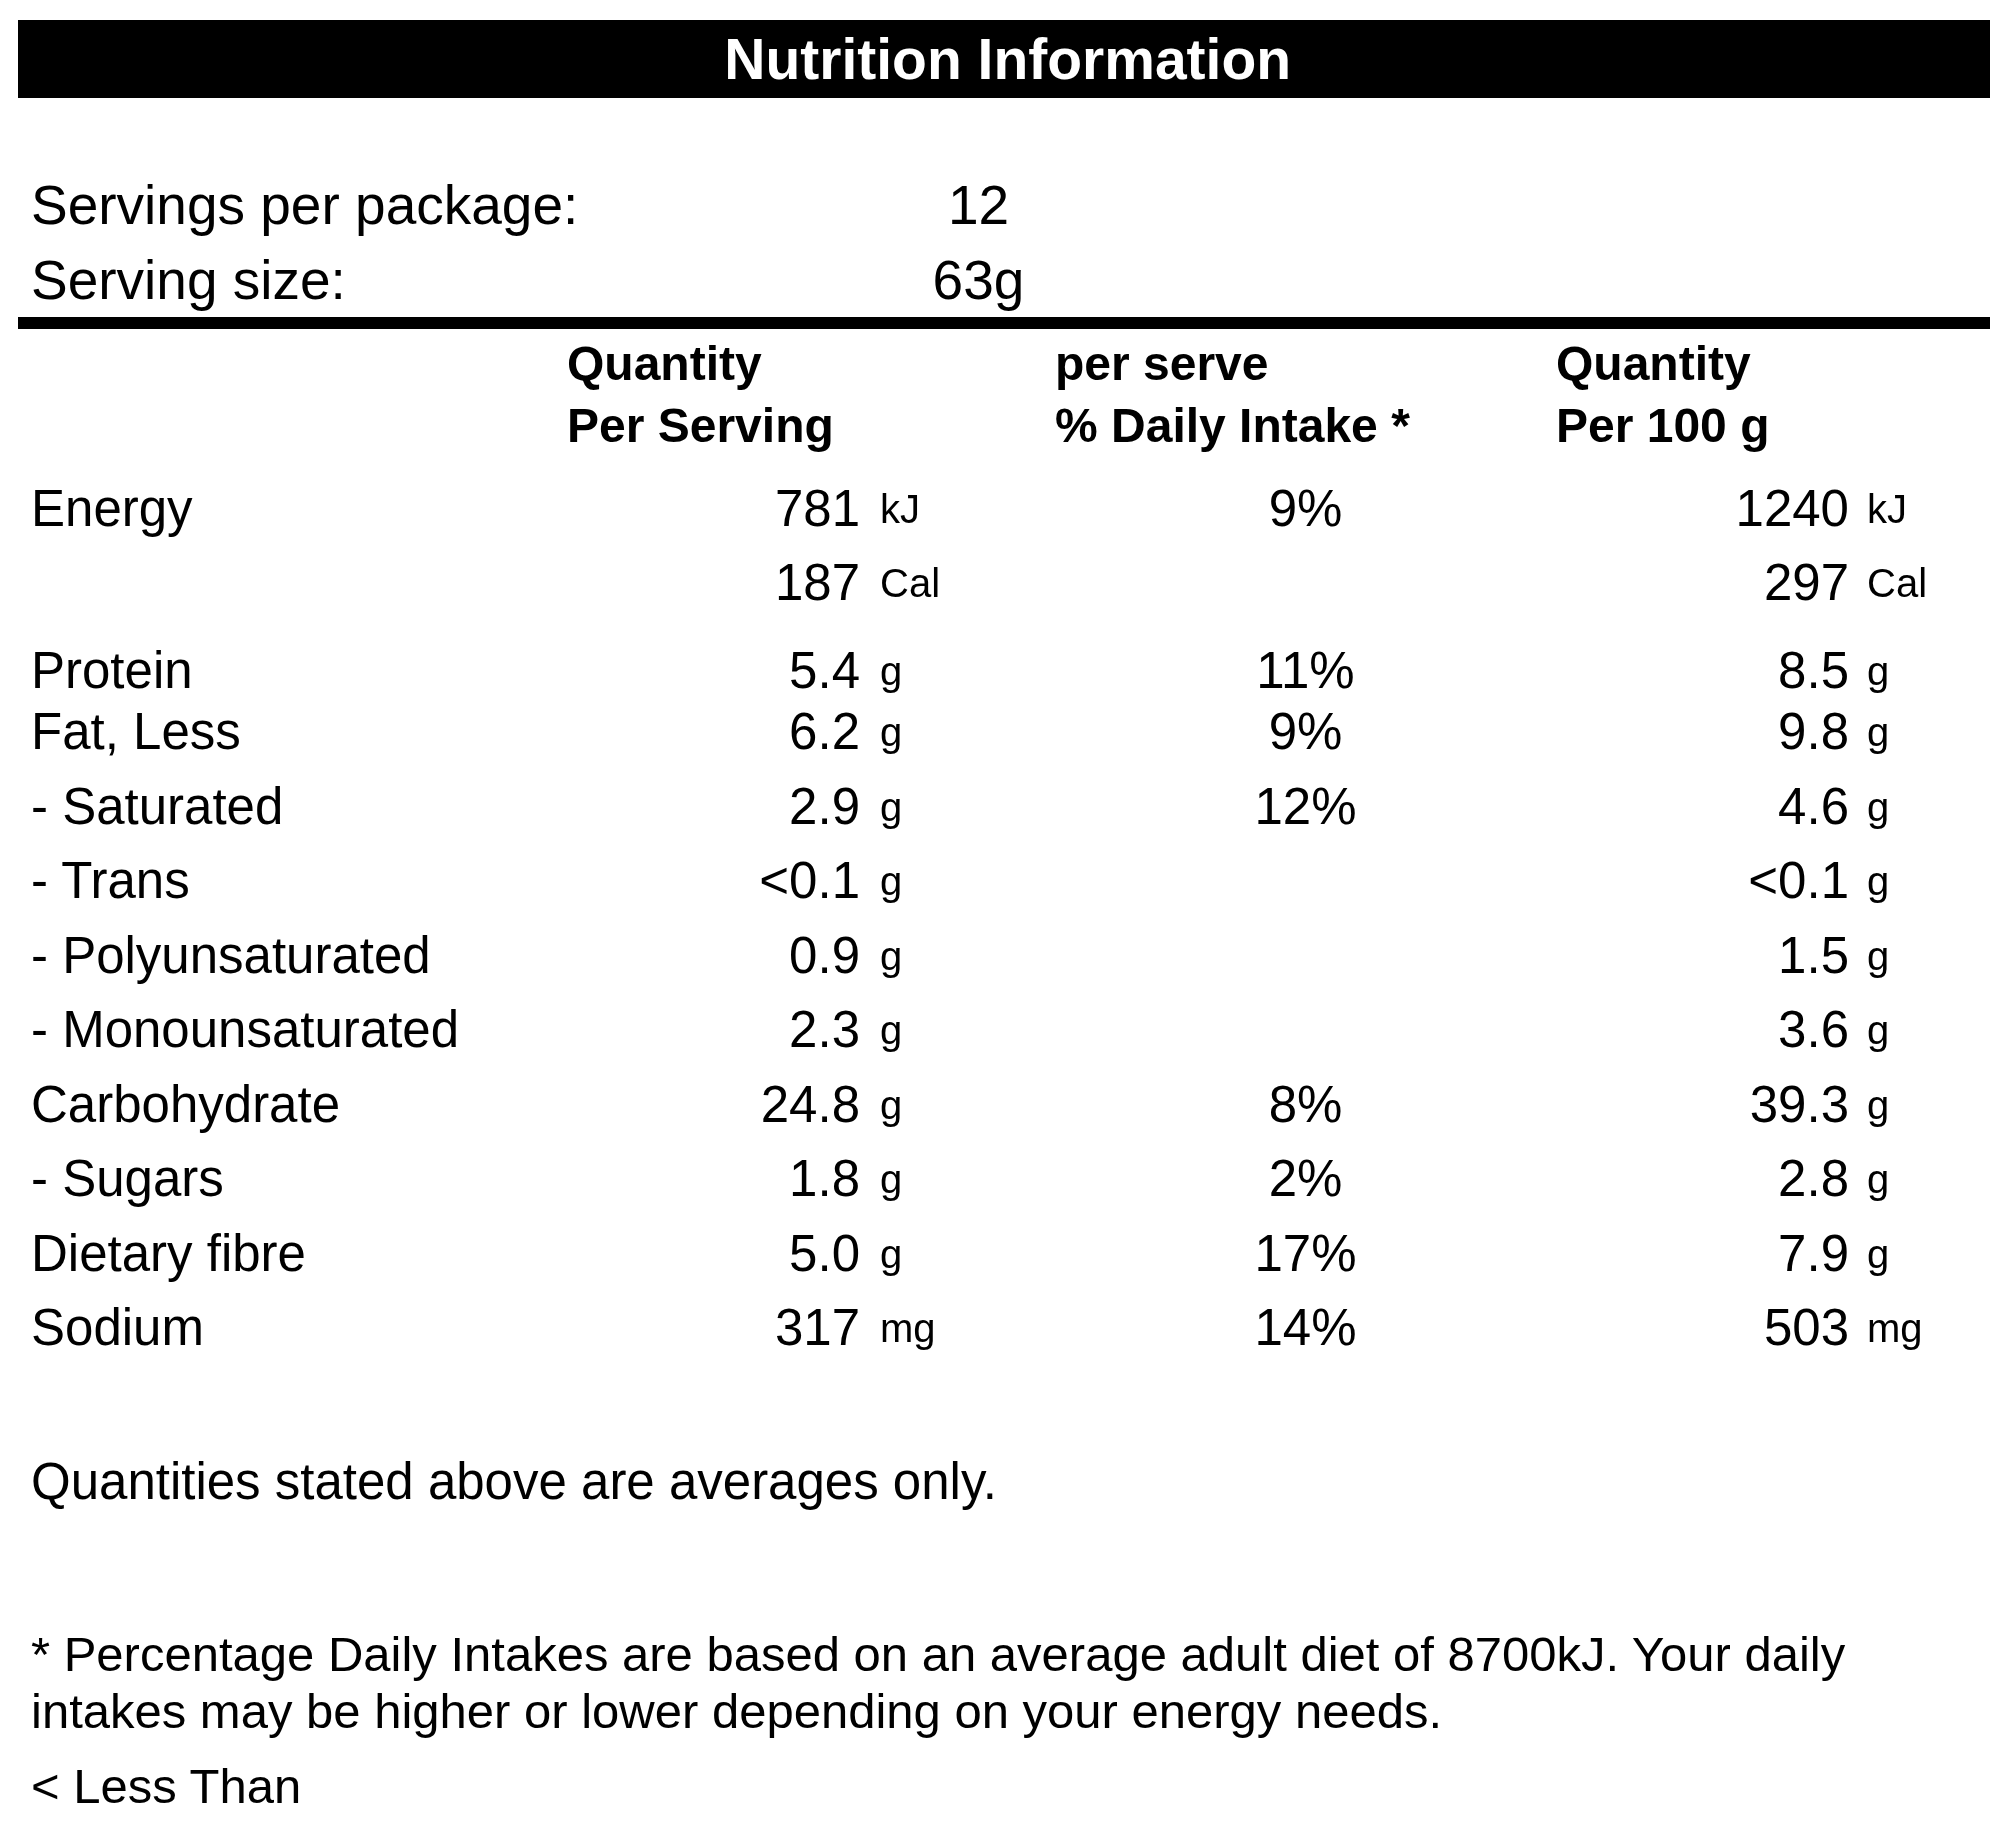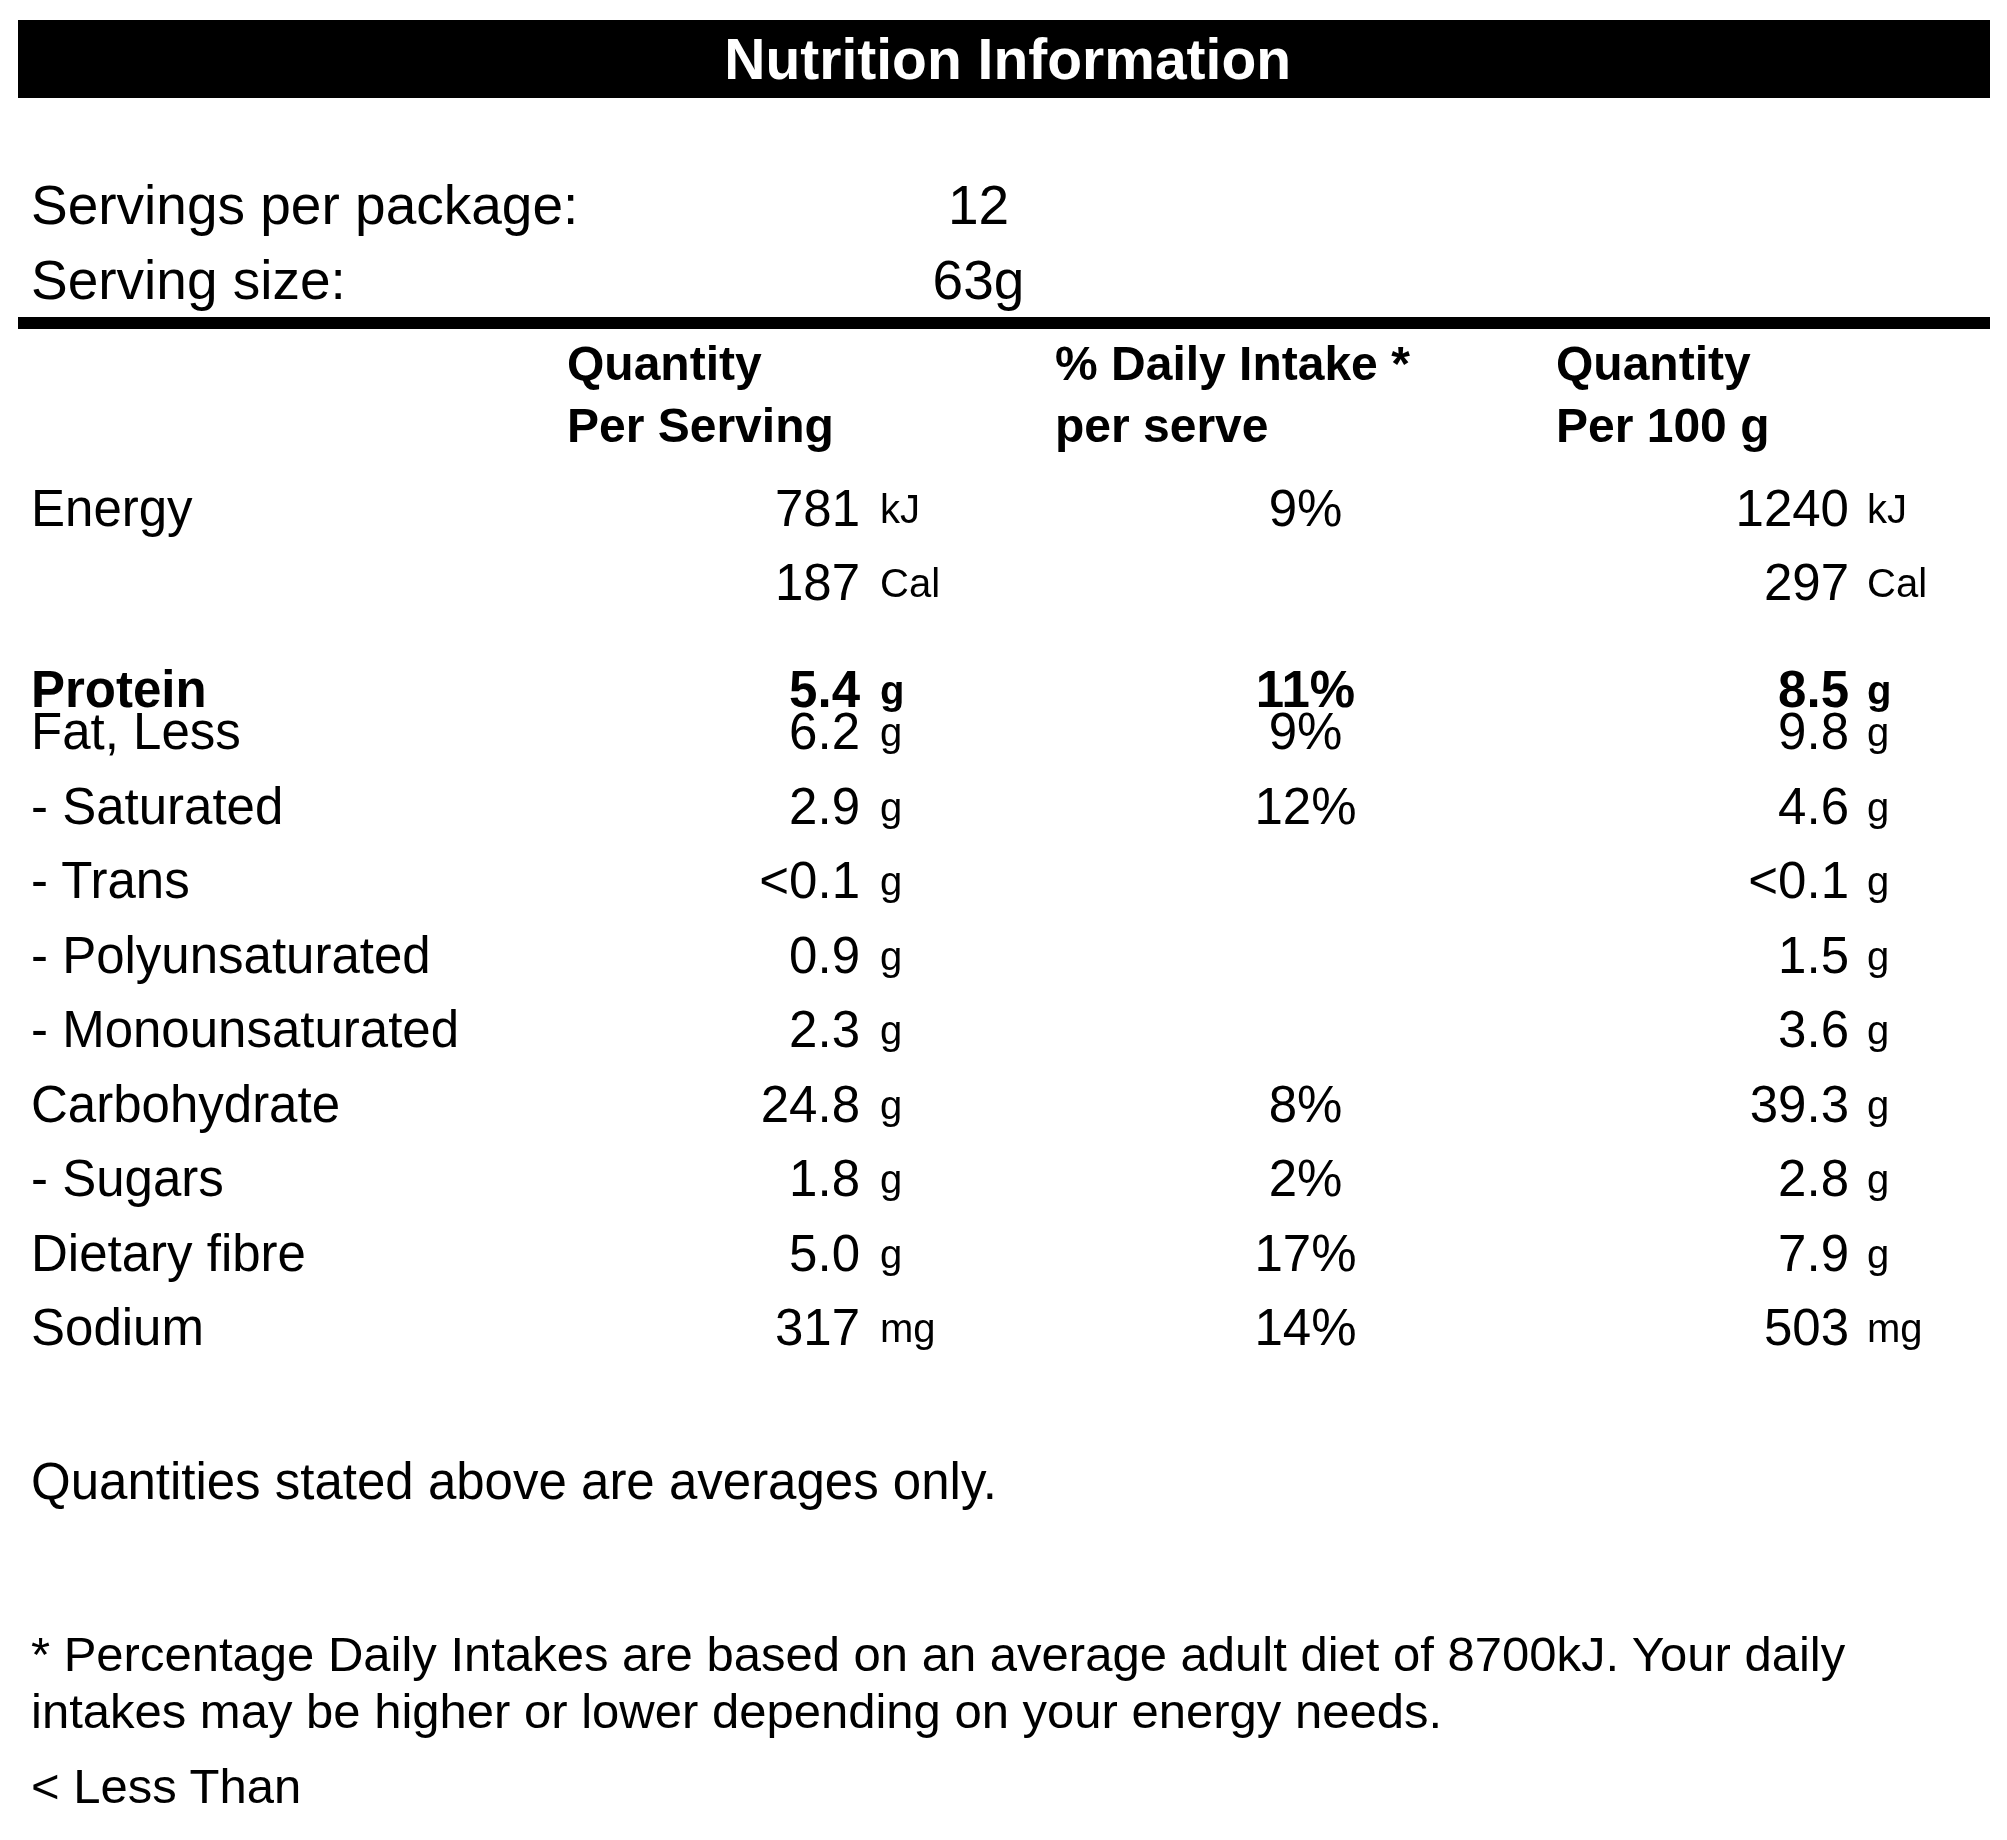--- a/index.html
+++ b/index.html
@@ -146,22 +146,22 @@
   </div>
 
   <div class="thick-rule" style="top:317px;"></div>
 
   <div class="col-headers">
     <div class="col-head col-head-1">
       <div>Quantity</div>
       <div>Per Serving</div>
     </div>
     <div class="col-head col-head-2">
+      <div>per serve</div>
       <div>% Daily Intake *</div>
-      <div>per serve</div>
     </div>
     <div class="col-head col-head-3">
       <div>Quantity</div>
       <div>Per 100 g</div>
     </div>
   </div>
 
   <div class="nutrient-table">
       <div class="nutrient-row" style="top: 478px;">
       <span class="cell cell-label">Energy</span>
@@ -172,21 +172,21 @@
       <span class="cell cell-unit2">kJ</span>
     </div>
       <div class="nutrient-row" style="top: 552px;">
       <span class="cell cell-label"></span>
       <span class="cell cell-num1">187</span>
       <span class="cell cell-unit1">Cal</span>
       <span class="cell cell-pct"></span>
       <span class="cell cell-num2">297</span>
       <span class="cell cell-unit2">Cal</span>
     </div>
-      <div class="nutrient-row" style="top: 659px; font-weight: bold;">
+      <div class="nutrient-row" style="top: 640px;">
       <span class="cell cell-label">Protein</span>
       <span class="cell cell-num1">5.4</span>
       <span class="cell cell-unit1">g</span>
       <span class="cell cell-pct">11%</span>
       <span class="cell cell-num2">8.5</span>
       <span class="cell cell-unit2">g</span>
     </div>
       <div class="nutrient-row" style="top: 701px;">
       <span class="cell cell-label">Fat, Less</span>
       <span class="cell cell-num1">6.2</span>

